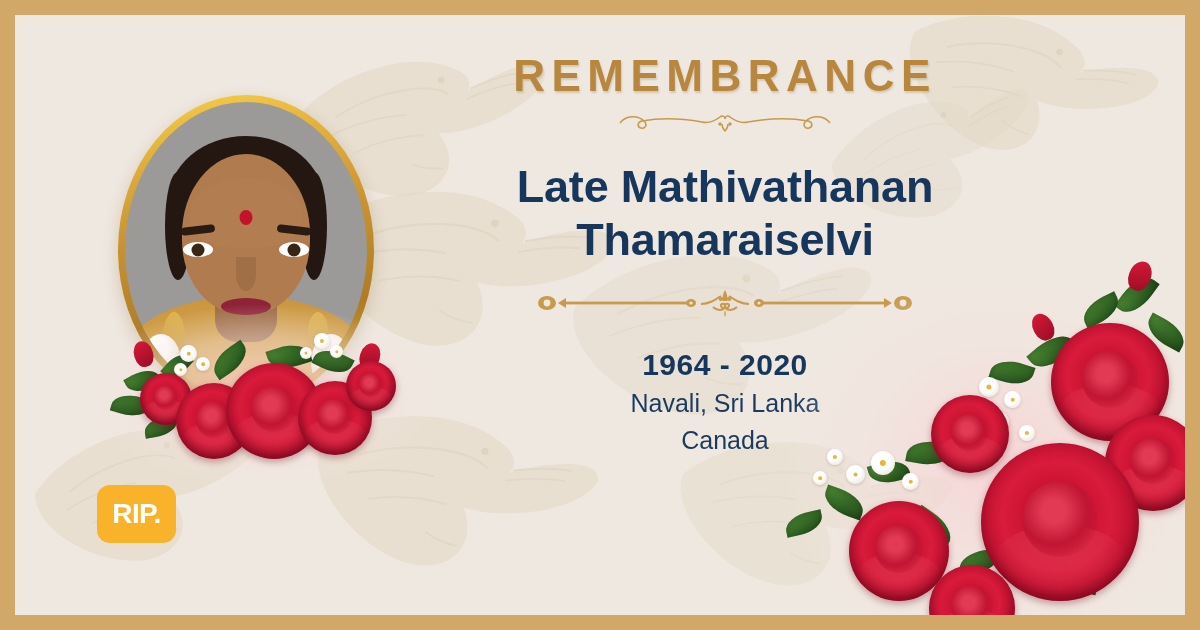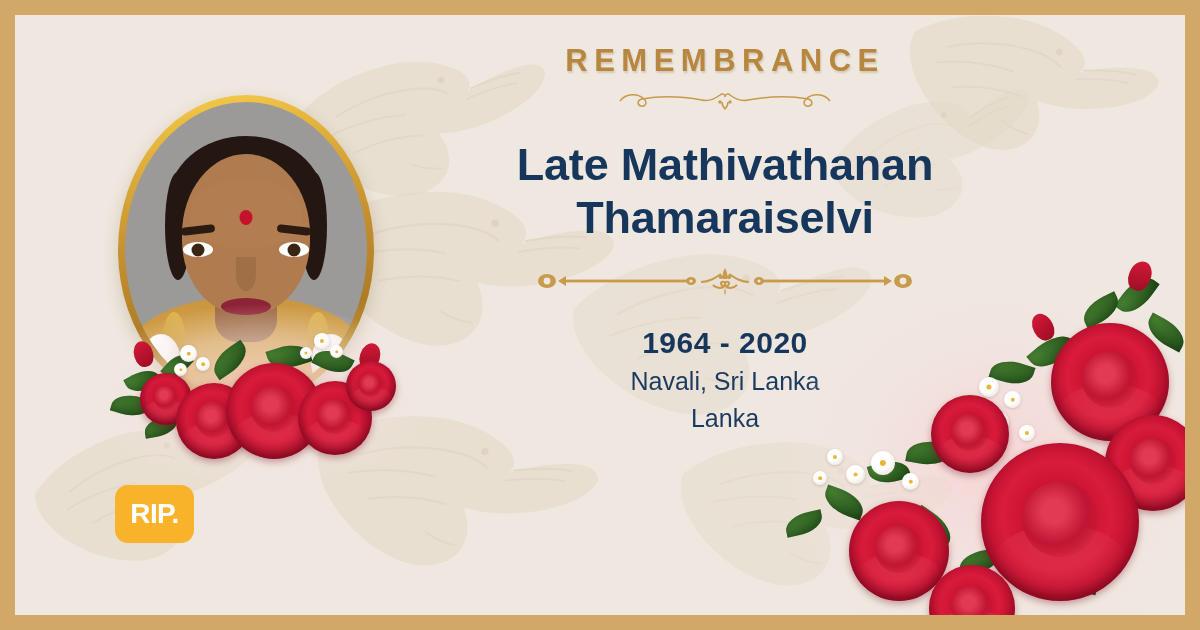--- a/index.html
+++ b/index.html
@@ -158,41 +158,41 @@
     content:"";position:absolute;left:50%;top:50%;transform:translate(-50%,-50%);
     width:26%;height:26%;border-radius:50%;background:#E8B63A;
   }
 
   
   #text-col{
     position:absolute;left:430px;top:28px;width:560px;
     text-align:center;
   }
   #remembrance{
-    font-size:31px;font-weight:bold;letter-spacing:6.5px;
-    color:#B8873F;margin:0;
+    font-size:44px;font-weight:bold;letter-spacing:6.5px;
+    color:#B8873F;margin:8px;
     text-shadow:1px 2px 2px rgba(120,85,35,.22);
   }
   #flourish-top{margin:9px auto 0;display:block;}
   #name{
     margin:28px 0 0;font-size:45px;font-weight:bold;line-height:1.18;
     color:#16365C;letter-spacing:-.2px;
   }
   #divider-wrap{margin:22px 0 0;}
   #dates{
     margin:26px 0 0;font-size:30px;font-weight:bold;color:#16365C;
     letter-spacing:.5px;
   }
   .place{
     margin:6px 0 0;font-size:25px;color:#1B3A5E;line-height:1.22;font-weight:normal;
   }
 
   
   #logo{
-    position:absolute;left:100px;bottom:72px;display:flex;align-items:flex-end;
+    position:absolute;left:82px;bottom:72px;display:flex;align-items:flex-end;
   }
   #logo-mark{
     width:79px;height:58px;border-radius:13px;background:#F8B32B;
     display:flex;align-items:center;justify-content:center;
   }
   #logo-mark-text{
     color:#FFFFFF;font-size:28px;font-weight:bold;letter-spacing:-.6px;
   }
   #logo-word{
     margin-left:19px;font-size:38px;font-weight:bold;color:#34405A;
@@ -384,21 +384,21 @@
           </g>
           <path d="M200 2 C202 6 203 9 202 13 L198 13 C197 9 198 6 200 2 Z" fill="#C89A4C"></path>
           <path d="M194 10 C196 8 198 9 199 12 L196 13 C194 13 193 11 194 10 Z" fill="#C89A4C"></path>
           <path d="M206 10 C204 8 202 9 201 12 L204 13 C206 13 207 11 206 10 Z" fill="#C89A4C"></path>
           <path d="M200 22 C201 25 201 27 200 29 C199 27 199 25 200 22 Z" fill="#C89A4C"></path>
         </svg>
       </div>
 
       <p id="dates">1964 - 2020</p>
       <p class="place">Navali, Sri Lanka</p>
-      <p class="place">Lanka</p>
+      <p class="place">Canada</p>
     </div>
 
     <div id="logo">
       <div id="logo-mark">
         <span id="logo-mark-text">RIP.</span>
       </div>
     </div>
 
     <div id="corner-flowers" style="position:absolute;right:-10px;bottom:-10px;width:420px;height:360px;">
       <div class="rose-glow" style="right:-20px;bottom:-30px;width:430px;height:380px;"></div>

